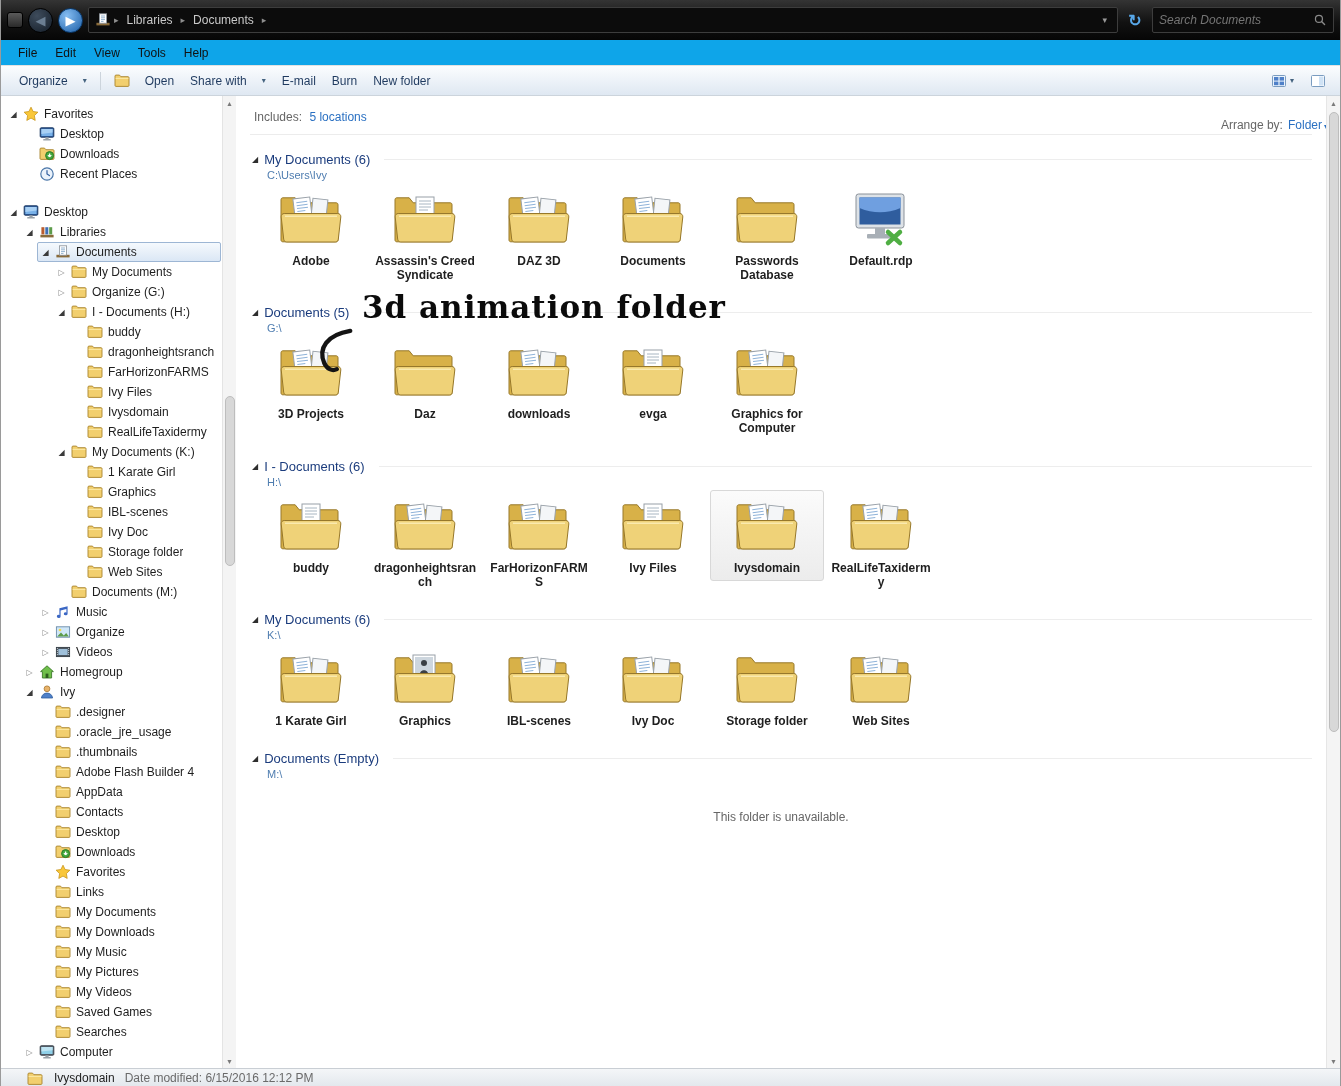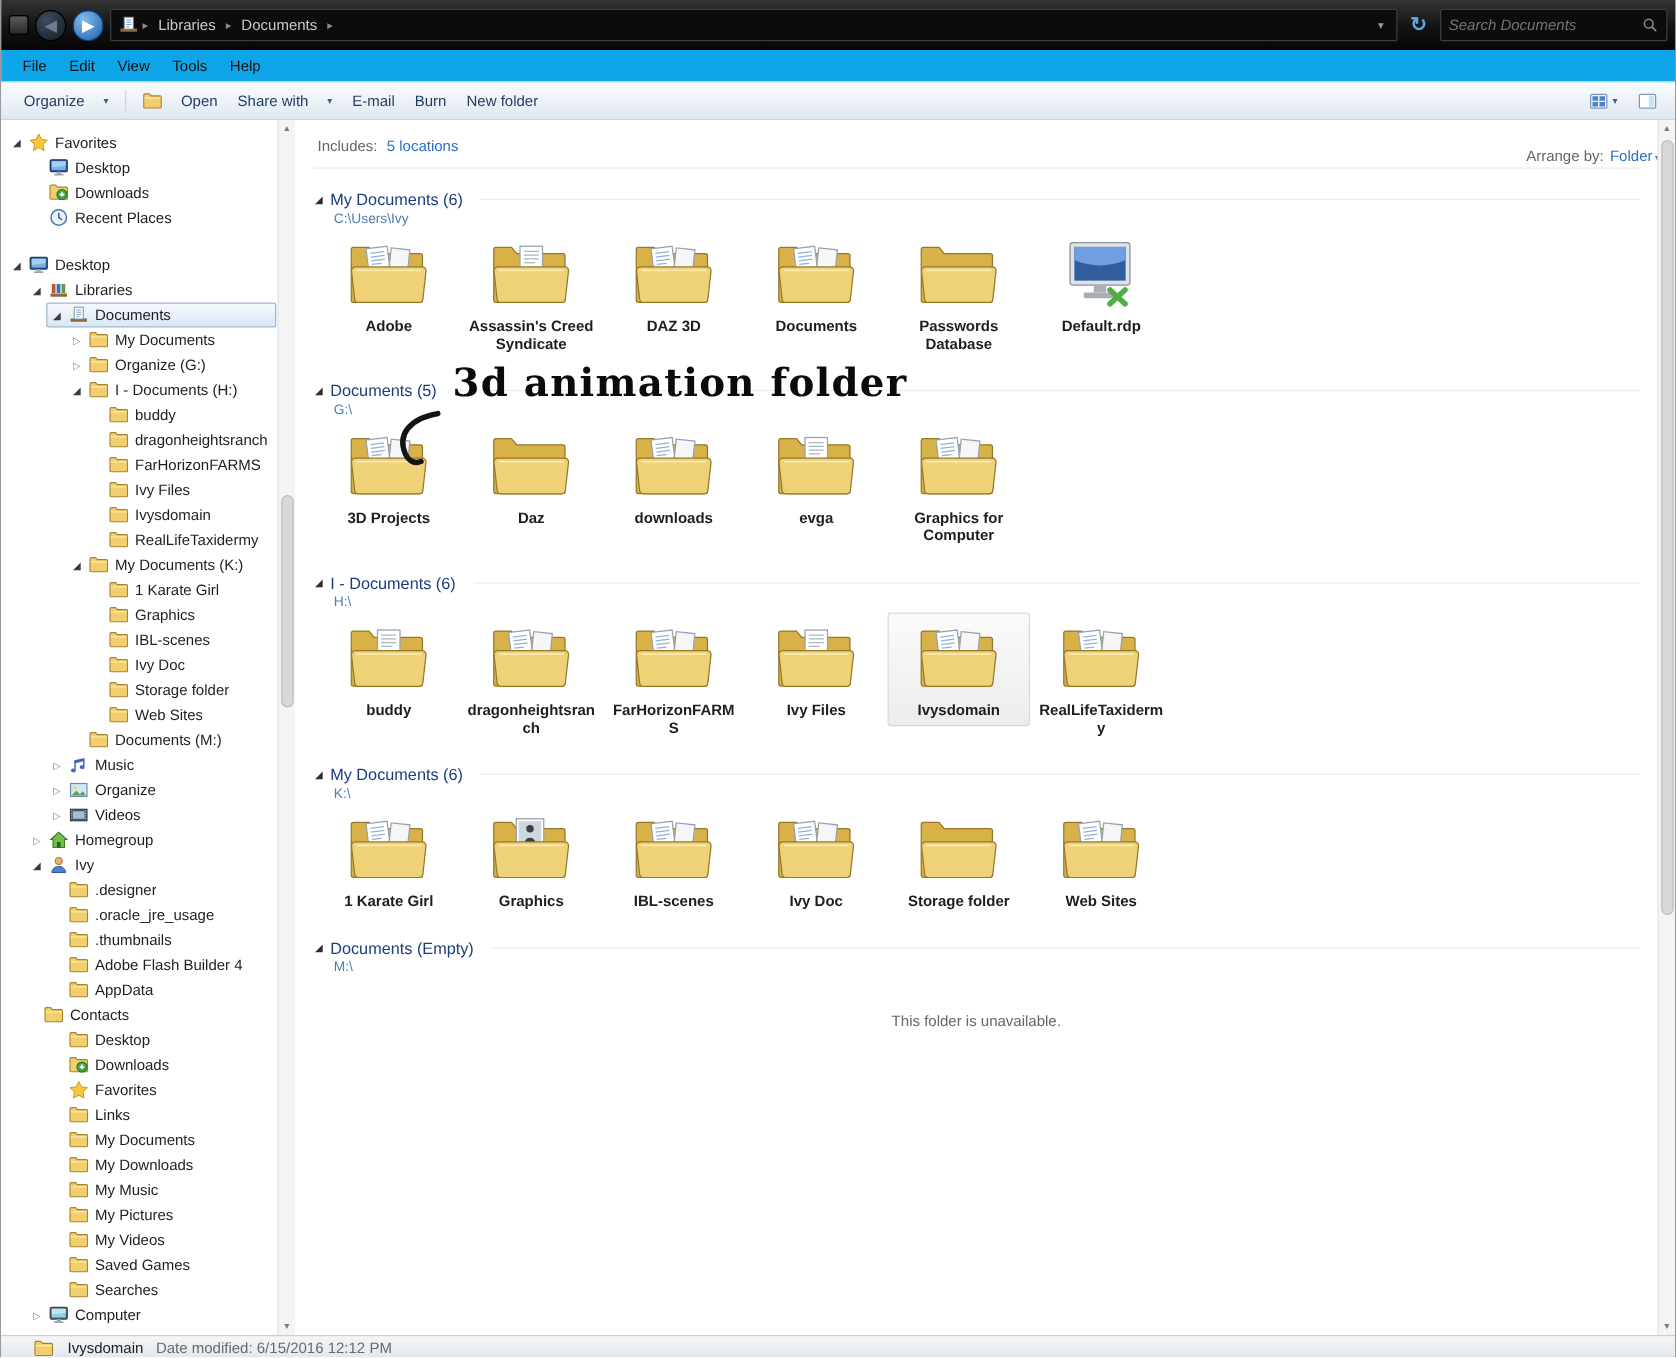--- a/index.html
+++ b/index.html
@@ -606,21 +606,21 @@
               <span class="expander"></span>
               <span class="sic">
                 <svg viewBox="0 0 16 16">
                   <path d="M1 4.2V3c0-.5.4-.9.9-.9h3.6l1.4 1.6h7.2c.5 0 .9.4.9.9v7.9c0 .5-.4.9-.9.9H1.9c-.5 0-.9-.4-.9-.9z" fill="#f2cf6e" stroke="#a8832c" stroke-width=".9"></path>
                   <path d="M1.6 5.4h12.8" stroke="#fbe9a6" stroke-width="1"></path>
                 </svg>
               </span>
               <span class="slabel">AppData</span>
             </span>
           </div>
-          <div class="srow" style="padding-left: 16px;">
+          <div class="srow" style="padding-left: 36px;">
             <span class="srin">
               <span class="expander"></span>
               <span class="sic">
                 <svg viewBox="0 0 16 16">
                   <path d="M1 4.2V3c0-.5.4-.9.9-.9h3.6l1.4 1.6h7.2c.5 0 .9.4.9.9v7.9c0 .5-.4.9-.9.9H1.9c-.5 0-.9-.4-.9-.9z" fill="#f2cf6e" stroke="#a8832c" stroke-width=".9"></path>
                   <path d="M1.6 5.4h12.8" stroke="#fbe9a6" stroke-width="1"></path>
                 </svg>
               </span>
               <span class="slabel">Contacts</span>
             </span>

